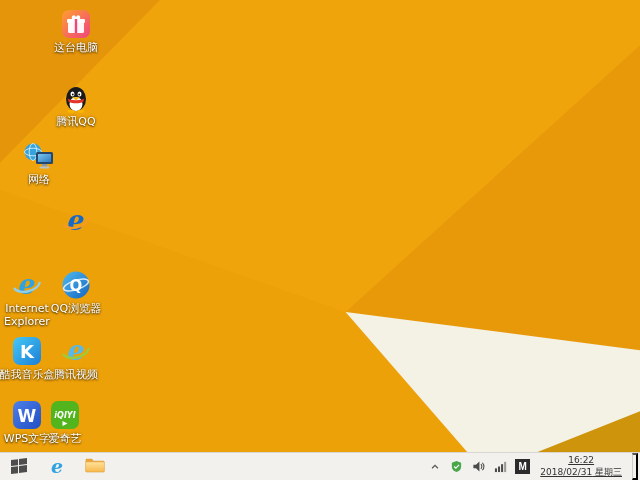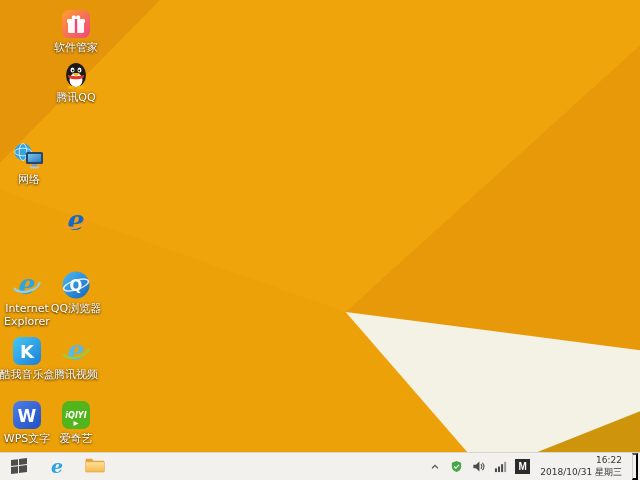--- a/index.html
+++ b/index.html
@@ -41,37 +41,37 @@
   }
   .winflag { width:17px; height:15px; display:grid; grid-template-columns:7px 8px; grid-template-rows:6px 7px; gap:1px; transform:skewY(-7deg); }
   .winflag i { background:#4D4D4D; display:block; }
   .tb-ie { font-size:19px; font-weight:bold; font-style:italic; color:#2EA3E0; font-family:"DejaVu Serif","Liberation Serif",serif; line-height:1; }
   .tray { margin-left:auto; display:flex; align-items:center; gap:7px; height:100%; padding-right:2px; }
   .tray-icn { background:none; border:none; padding:0; width:15px; height:15px; display:flex; align-items:center; justify-content:center; cursor:pointer; }
   .ime-box {
     width:15px; height:15px; background:#2B2B2B; color:#fff; font-size:10px; font-weight:bold;
     display:flex; align-items:center; justify-content:center; cursor:pointer; border:none; padding:0;
   }
-  .clock { font-size:9px; color:#333; line-height:1.25; text-align:right; padding:0 3px; cursor:pointer; }
+  .clock { font-size:9px; color:#333; line-height:1.25; text-align:center; padding:0 3px; cursor:pointer;text-decoration:underline; }
   .clock-date span { display:inline; }
   .show-desktop { width:6px; height:27px; border-left:1px solid #CFCCC7; background:transparent; padding:0; cursor:pointer; }
 </style>
 </head>
 <body>
 
 <div class="desktop">
   <div class="wp wp-topleft"></div>
   <div class="wp wp-lowerleft"></div>
   <div class="wp wp-upperband"></div>
   <div class="wp wp-white"></div>
   <div class="wp wp-gold"></div>
 
 
 
-  <div class="dicon" style="left:5px;top:140px">
+  <div class="dicon" style="left:15px;top:140px">
     <span class="ic">
       <svg viewBox="0 0 32 32">
         <defs>
             <linearGradient id="g_scr2" x1="0" y1="0" x2="1" y2="1">
           <stop offset="0" stop-color="#7CC6EF"></stop>
               <stop offset="1" stop-color="#2E7BBE"></stop>
         </linearGradient>
           </defs>
         <circle cx="10" cy="12" r="8.5" fill="#35A3DC"></circle>
         <ellipse cx="10" cy="12" rx="3.8" ry="8.5" fill="none" stroke="#FFFFFF" stroke-opacity="0.7"></ellipse>
@@ -137,24 +137,24 @@
               <stop offset="1" stop-color="#F0447F"></stop>
         </linearGradient>
           </defs>
         <rect x="2" y="2" width="28" height="28" rx="7" fill="url(#g_sm)"></rect>
         <rect x="8" y="14" width="16" height="11" rx="1.5" fill="#FFFFFF" opacity="0.95"></rect>
         <rect x="7" y="11" width="18" height="4" rx="1.2" fill="#FFFFFF"></rect>
         <rect x="14.8" y="11" width="2.4" height="14" fill="#F0447F"></rect>
         <path d="M12 11c-1.5-4 4-5.2 4-1 0-4.2 5.5-3 4 1z" fill="#FFFFFF"></path>
       </svg>
     </span>
-    <span class="lbl">软件管家</span>
-  </div>
-
-  <div class="dicon" style="left:52px;top:58px">
+    <span class="lbl">这台电脑</span>
+  </div>
+
+  <div class="dicon" style="left:52px;top:82px">
     <span class="ic">
       <svg viewBox="0 0 32 32">
         <ellipse cx="16" cy="17" rx="10" ry="12" fill="#1A1A1A"></ellipse>
         <ellipse cx="16" cy="22" rx="6.5" ry="7" fill="#FFFFFF"></ellipse>
         <ellipse cx="12.5" cy="12" rx="2" ry="2.6" fill="#FFFFFF"></ellipse>
         <ellipse cx="19.5" cy="12" rx="2" ry="2.6" fill="#FFFFFF"></ellipse>
         <circle cx="12.8" cy="12.5" r="0.9" fill="#111111"></circle>
         <circle cx="19.2" cy="12.5" r="0.9" fill="#111111"></circle>
         <polygon points="12,15.3 20,15.3 16,18.2" fill="#F7B500"></polygon>
         <path d="M7.5 16.5c2.5 2.2 14.5 2.2 17 0l-1.2 3.2c-4.2 2-10.4 2-14.6 0z" fill="#E2352B"></path>
@@ -195,21 +195,21 @@
   <div class="dicon" style="left:52px;top:335px">
     <span class="ic">
       <svg viewBox="0 0 32 32">
         <text x="16" y="25" text-anchor="middle" font-size="27" font-weight="bold" font-style="italic" font-family="'DejaVu Serif',serif" fill="#55B9E9">e</text>
         <path d="M3 19c5 7 23 4 26-6" stroke="#9CCB3B" stroke-width="2.2" fill="none"></path>
       </svg>
     </span>
     <span class="lbl">腾讯视频</span>
   </div>
 
-  <div class="dicon" style="left:52px;top:399px">
+  <div class="dicon" style="left:41px;top:399px">
     <span class="ic">
       <svg viewBox="0 0 32 32">
         <rect x="2" y="2" width="28" height="28" rx="7" fill="#52B51D"></rect>
         <text x="16" y="19" text-anchor="middle" font-size="8" font-weight="bold" font-style="italic" fill="#FFFFFF">iQIYI</text>
         <path d="M13.5 22 L18.5 24.5 L13.5 27 Z" fill="#FFFFFF"></path>
       </svg>
     </span>
     <span class="lbl">爱奇艺</span>
   </div>
 </div>
@@ -264,19 +264,19 @@
         <rect x="1" y="9" width="2.2" height="4" fill="#4A4A4A"></rect>
         <rect x="4.3" y="7" width="2.2" height="6" fill="#4A4A4A"></rect>
         <rect x="7.6" y="4.5" width="2.2" height="8.5" fill="#4A4A4A"></rect>
         <rect x="10.9" y="2" width="2.2" height="11" fill="#9A9A9A"></rect>
       </svg>
     </button>
     <button class="ime-box">M</button>
     <div class="clock">
       <div>16:22</div>
       <div class="clock-date">
-        <span>2018/10/31</span>
+        <span>2018/02/31</span>
         <span>星期三</span>
       </div>
     </div>
     <button class="show-desktop"></button>
   </div>
 </div>
 
 </body></html>

